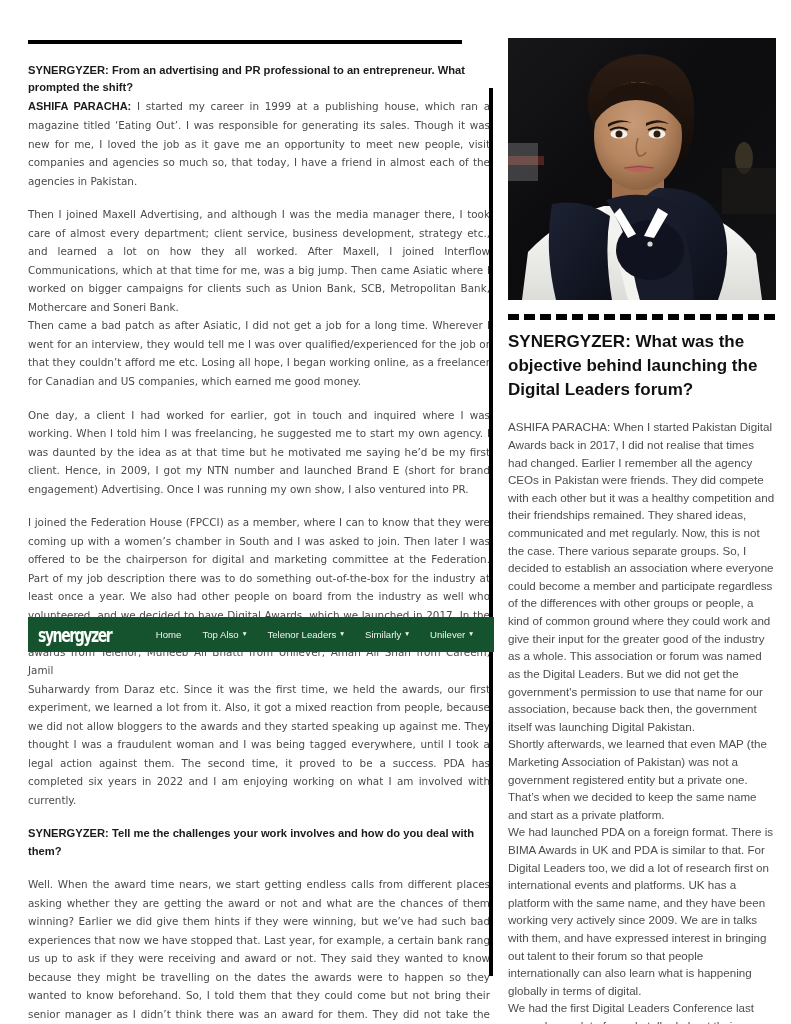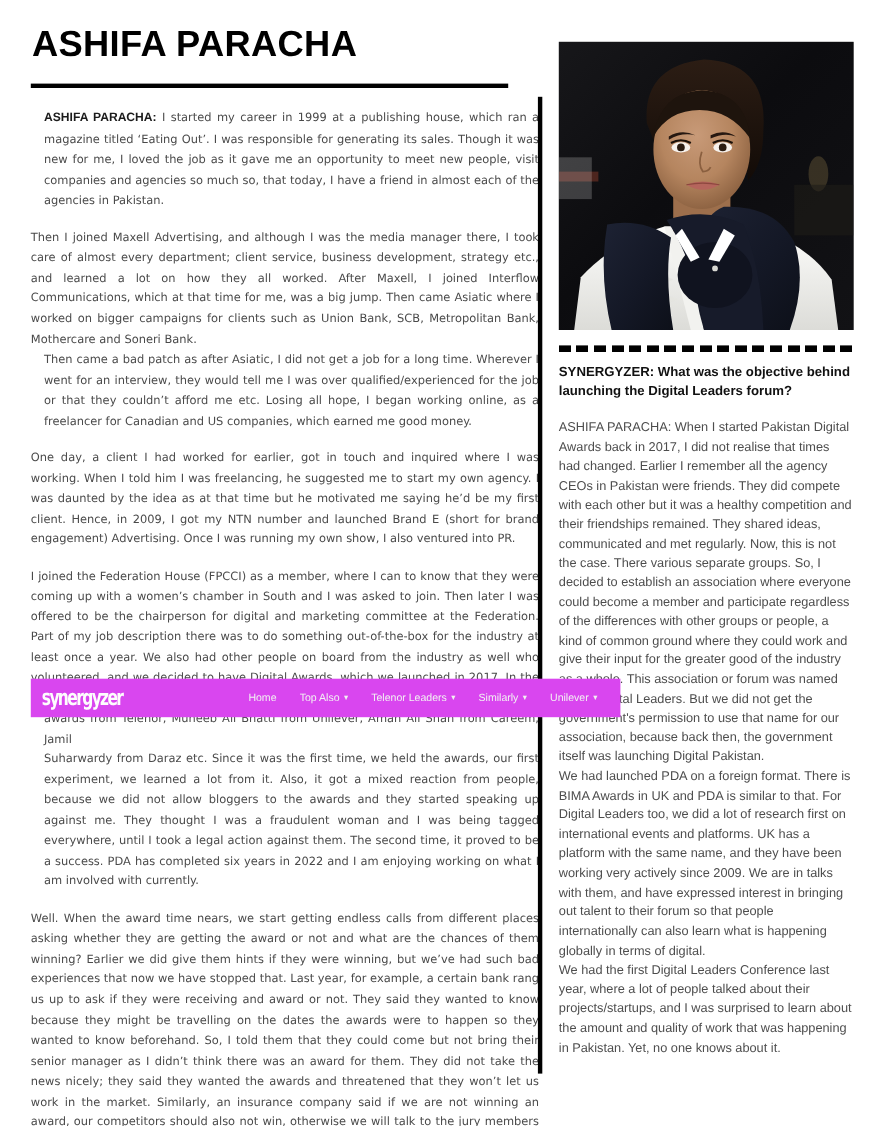--- a/index.html
+++ b/index.html
@@ -60,21 +60,21 @@
 
   .body-p {
     font-family: "DejaVu Sans", sans-serif;
     font-size: 10.4px;
     line-height: 1.78;
     color: #4a4a4a;
     margin: 0;
     text-align: justify;
   }
   .body-p.gap-top { margin-top: 15px; }
-  .body-p.tight-top { margin-top: 0; margin-left: 12px; }
+  .body-p.tight-top { margin-top: 0; }
 
   .inline-speaker {
     font-family: "Liberation Sans", sans-serif;
     font-weight: bold;
     color: #1b1b1b;
     font-size: 11px;
   }
 
   
   .col-divider {
@@ -111,43 +111,43 @@
       #000000 0px,
       #000000 11px,
       #ffffff 11px,
       #ffffff 16px
     );
   }
 
   .right-q-heading {
     font-family: "Liberation Sans", sans-serif;
     font-weight: bold;
-    font-size: 12px;
+    font-size: 17px;
     line-height: 1.42;
     color: #111111;
     margin-top: 10px;
   }
 
   .right-body {
     font-family: "Liberation Sans", sans-serif;
     font-size: 11.6px;
     line-height: 1.52;
     color: #4d4d4d;
     margin-top: 16px;
   }
   .right-body p { margin: 0; }
 
   
   .navbar {
     position: absolute;
     left: 28px;
     top: 617px;
-    width: 536px;
+    width: 466px;
     height: 35px;
-    background: #d946ef;
+    background: #14532d;
     display: flex;
     align-items: center;
     overflow: hidden;
     z-index: 10;
   }
 
   .nav-logo {
     margin-left: 10px;
     margin-right: 22px;
     height: 20px;
@@ -194,39 +194,40 @@
     transform: translateY(-1px);
   }
 </style>
 </head>
 <body>
 
 <div class="page">
 
   <div class="left-col">
 
-    <h1 class="article-title">ASHIFA PARACHA</h1>
 
     <div class="title-rule"></div>
 
+    <div class="q-heading">SYNERGYZER: From an advertising and PR professional to an entrepreneur. What prompted the shift?</div>
 
     <p class="body-p tight-top"><span class="inline-speaker">ASHIFA PARACHA:</span><span> I started my career in 1999 at a publishing house, which ran a magazine titled ‘Eating Out’. I was responsible for generating its sales. Though it was new for me, I loved the job as it gave me an opportunity to meet new people, visit companies and agencies so much so, that today, I have a friend in almost each of the agencies in Pakistan.</span></p>
 
     <p class="body-p gap-top">Then I joined Maxell Advertising, and although I was the media manager there, I took care of almost every department; client service, business development, strategy etc., and learned a lot on how they all worked. After Maxell, I joined Interflow Communications, which at that time for me, was a big jump. Then came Asiatic where I worked on bigger campaigns for clients such as Union Bank, SCB, Metropolitan Bank, Mothercare and Soneri Bank.</p>
 
     <p class="body-p tight-top">Then came a bad patch as after Asiatic, I did not get a job for a long time. Wherever I went for an interview, they would tell me I was over qualified/experienced for the job or that they couldn’t afford me etc. Losing all hope, I began working online, as a freelancer for Canadian and US companies, which earned me good money.</p>
 
     <p class="body-p gap-top">One day, a client I had worked for earlier, got in touch and inquired where I was working. When I told him I was freelancing, he suggested me to start my own agency. I was daunted by the idea as at that time but he motivated me saying he’d be my first client. Hence, in 2009, I got my NTN number and launched Brand E (short for brand engagement) Advertising. Once I was running my own show, I also ventured into PR.</p>
 
     <p class="body-p gap-top">I joined the Federation House (FPCCI) as a member, where I can to know that they were coming up with a women’s chamber in South and I was asked to join. Then later I was offered to be the chairperson for digital and marketing committee at the Federation. Part of my job description there was to do something out-of-the-box for the industry at least once a year. We also had other people on board from the industry as well who volunteered, and we decided to have Digital Awards, which we launched in 2017. In the first time, we gave</p>
 
     <p class="body-p tight-top">awards from Telenor, Muneeb Ali Bhatti from Unilever, Aman Ali Shah from Careem, Jamil</p>
 
     <p class="body-p tight-top">Suharwardy from Daraz etc. Since it was the first time, we held the awards, our first experiment, we learned a lot from it. Also, it got a mixed reaction from people, because we did not allow bloggers to the awards and they started speaking up against me. They thought I was a fraudulent woman and I was being tagged everywhere, until I took a legal action against them. The second time, it proved to be a success. PDA has completed six years in 2022 and I am enjoying working on what I am involved with currently.</p>
 
+    <div class="q-heading" style="margin-top:16px;">SYNERGYZER: Tell me the challenges your work involves and how do you deal with them?</div>
 
     <p class="body-p gap-top">Well. When the award time nears, we start getting endless calls from different places asking whether they are getting the award or not and what are the chances of them winning? Earlier we did give them hints if they were winning, but we’ve had such bad experiences that now we have stopped that. Last year, for example, a certain bank rang us up to ask if they were receiving and award or not. They said they wanted to know because they might be travelling on the dates the awards were to happen so they wanted to know beforehand. So, I told them that they could come but not bring their senior manager as I didn’t think there was an award for them. They did not take the news nicely; they said they wanted the awards and threatened that they won’t let us work in the market. Similarly, an insurance company said if we are not winning an award, our competitors should also not win, otherwise we will talk to the jury members ourselves. So we get a lot of threats of this sort.</p>
   </div>
 
   <div class="col-divider"></div>
 
   <div class="right-col">
 
     <div class="photo-frame">
       <svg width="268" height="262" viewBox="0 0 268 262" aria-hidden="true">
@@ -301,20 +302,21 @@
         <circle cx="142" cy="206" r="2.6" fill="#d8d8d2"></circle>
       </svg>
     </div>
 
     <div class="dashed-rule"></div>
 
     <div class="right-q-heading">SYNERGYZER: What was the objective behind launching the Digital Leaders forum?</div>
 
     <div class="right-body">
       <p>ASHIFA PARACHA: When I started Pakistan Digital Awards back in 2017, I did not realise that times had changed. Earlier I remember all the agency CEOs in Pakistan were friends. They did compete with each other but it was a healthy competition and their friendships remained. They shared ideas, communicated and met regularly. Now, this is not the case. There various separate groups. So, I decided to establish an association where everyone could become a member and participate regardless of the differences with other groups or people, a kind of common ground where they could work and give their input for the greater good of the industry as a whole. This association or forum was named as the Digital Leaders. But we did not get the government's permission to use that name for our association, because back then, the government itself was launching Digital Pakistan.</p>
+      <p>Shortly afterwards, we learned that even MAP (the Marketing Association of Pakistan) was not a government registered entity but a private one. That’s when we decided to keep the same name and start as a private platform.</p>
       <p>We had launched PDA on a foreign format. There is BIMA Awards in UK and PDA is similar to that. For Digital Leaders too, we did a lot of research first on international events and platforms. UK has a platform with the same name, and they have been working very actively since 2009. We are in talks with them, and have expressed interest in bringing out talent to their forum so that people internationally can also learn what is happening globally in terms of digital.</p>
       <p>We had the first Digital Leaders Conference last year, where a lot of people talked about their projects/startups, and I was surprised to learn about the amount and quality of work that was happening in Pakistan. Yet, no one knows about it.</p>
     </div>
   </div>
 
   <div class="navbar">
     <div class="nav-logo">
       <span class="nav-logo-text">synergyzer</span>
     </div>
     <div class="nav-items">

